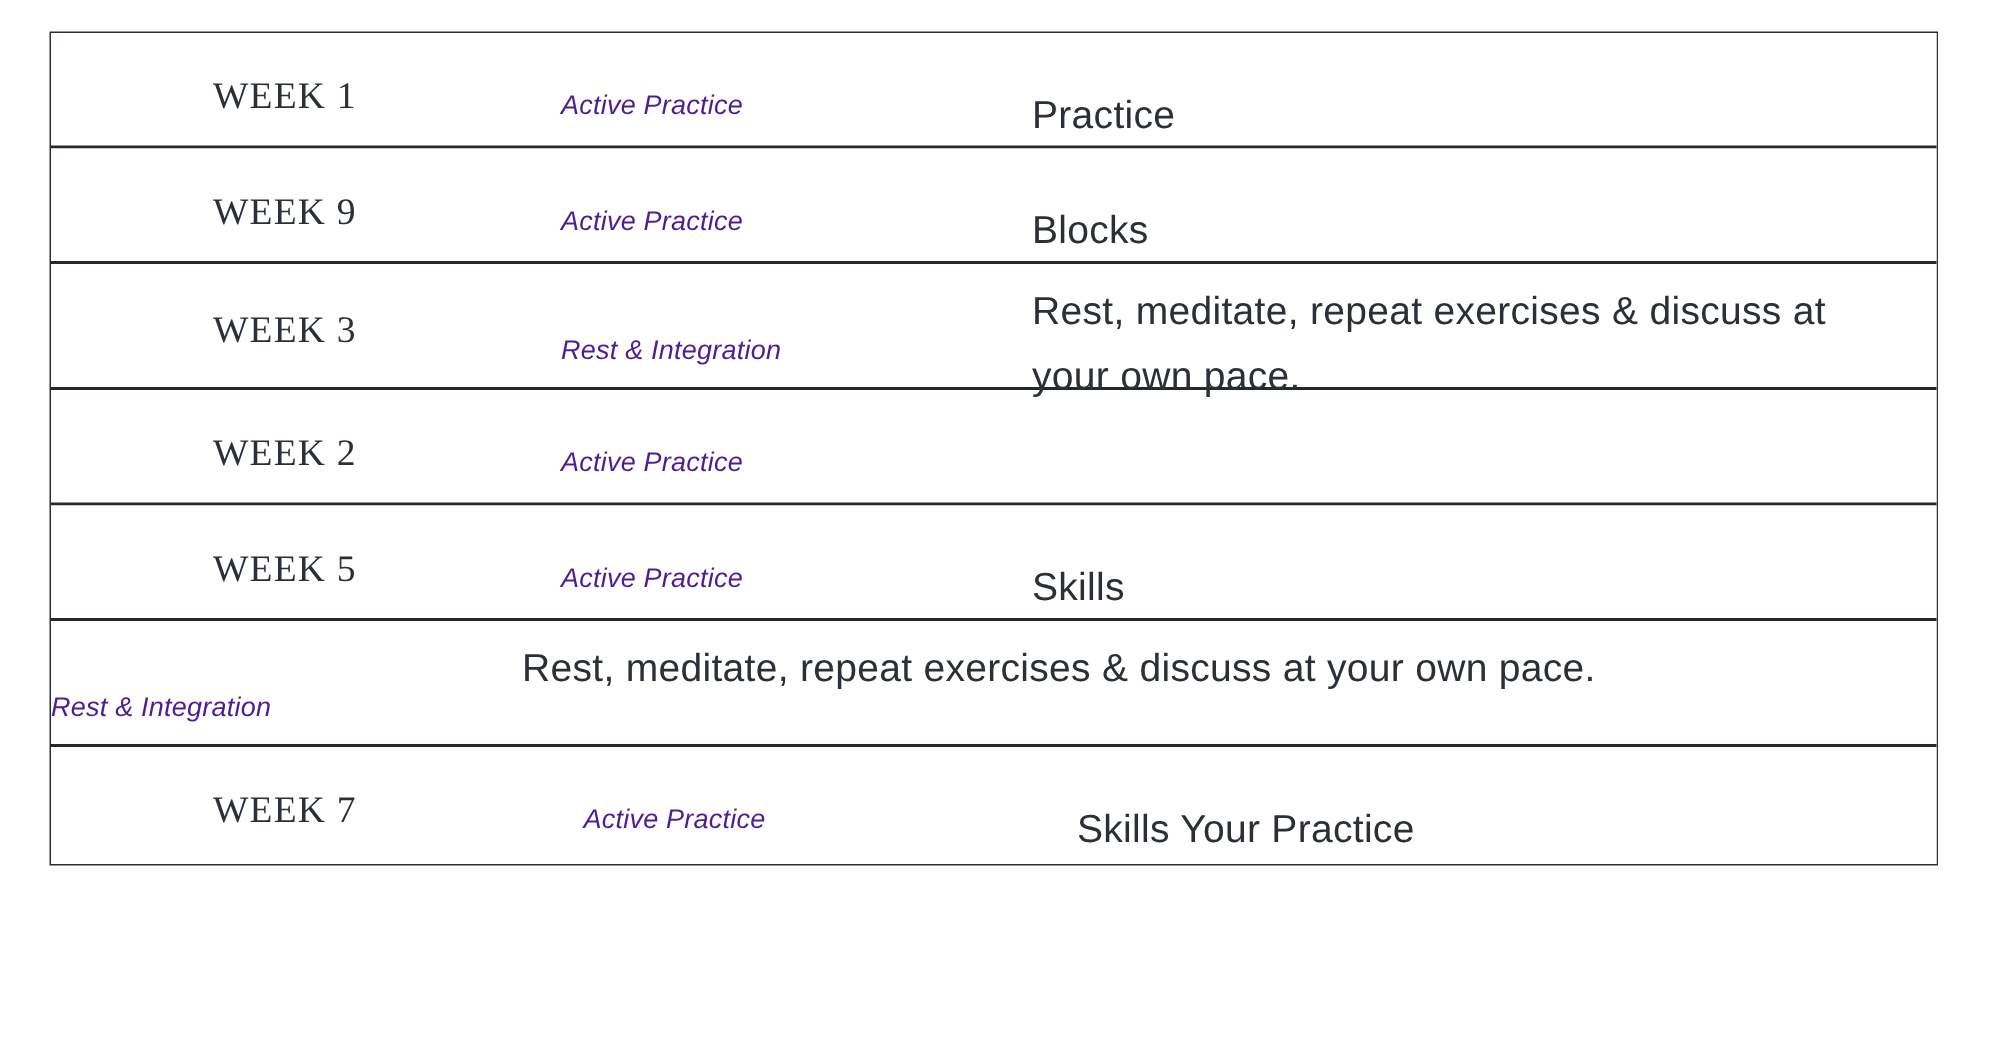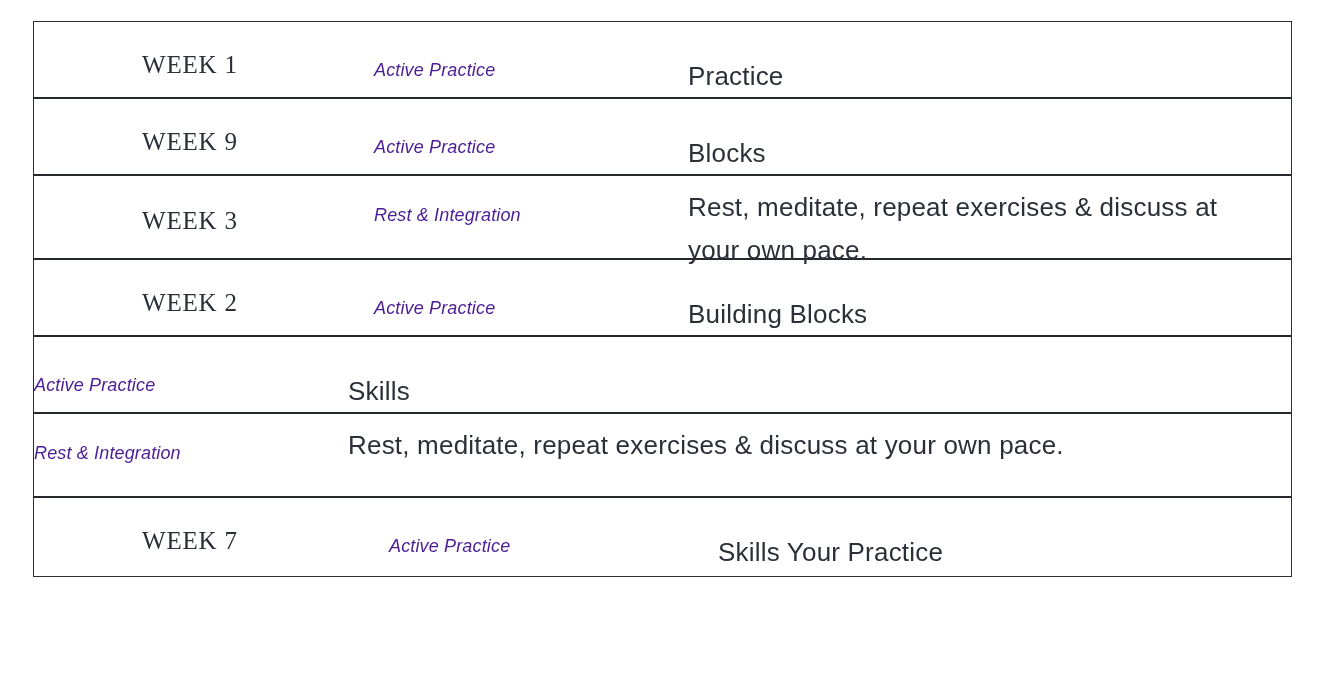--- a/index.html
+++ b/index.html
@@ -80,21 +80,21 @@
     font-size: 26px;
     line-height: 43px;
     letter-spacing: 0.2px;
     color: #2b3038;
   }
   .row.double .cell-topic {
     padding-top: 10px;
     padding-right: 40px;
   }
   .row.double .cell-week { padding-top: 32px; }
-  .row.double .cell-type { padding-top: 30px; }
+  .row.double .cell-type { padding-top: 48px; }
 </style>
 </head>
 <body>
 
 <div id="schedule-table">
 
   <div class="row single">
     <div class="cell cell-week">WEEK 1</div>
     <div class="cell cell-type">Active Practice</div>
     <div class="cell cell-topic">Practice</div>
@@ -108,24 +108,24 @@
 
   <div class="row double">
     <div class="cell cell-week">WEEK 3</div>
     <div class="cell cell-type">Rest &amp; Integration</div>
     <div class="cell cell-topic">Rest, meditate, repeat exercises &amp; discuss at your own pace.</div>
   </div>
 
   <div class="row single">
     <div class="cell cell-week">WEEK 2</div>
     <div class="cell cell-type">Active Practice</div>
-    <div class="cell cell-topic">Building Blocks</div>
   </div>
 
   <div class="row single">
+    <div class="cell cell-week">WEEK 5</div>
     <div class="cell cell-type">Active Practice</div>
     <div class="cell cell-topic">Skills</div>
   </div>
 
   <div class="row double">
     <div class="cell cell-type">Rest &amp; Integration</div>
     <div class="cell cell-topic">Rest, meditate, repeat exercises &amp; discuss at your own pace.</div>
   </div>
 
   <div class="row last">

